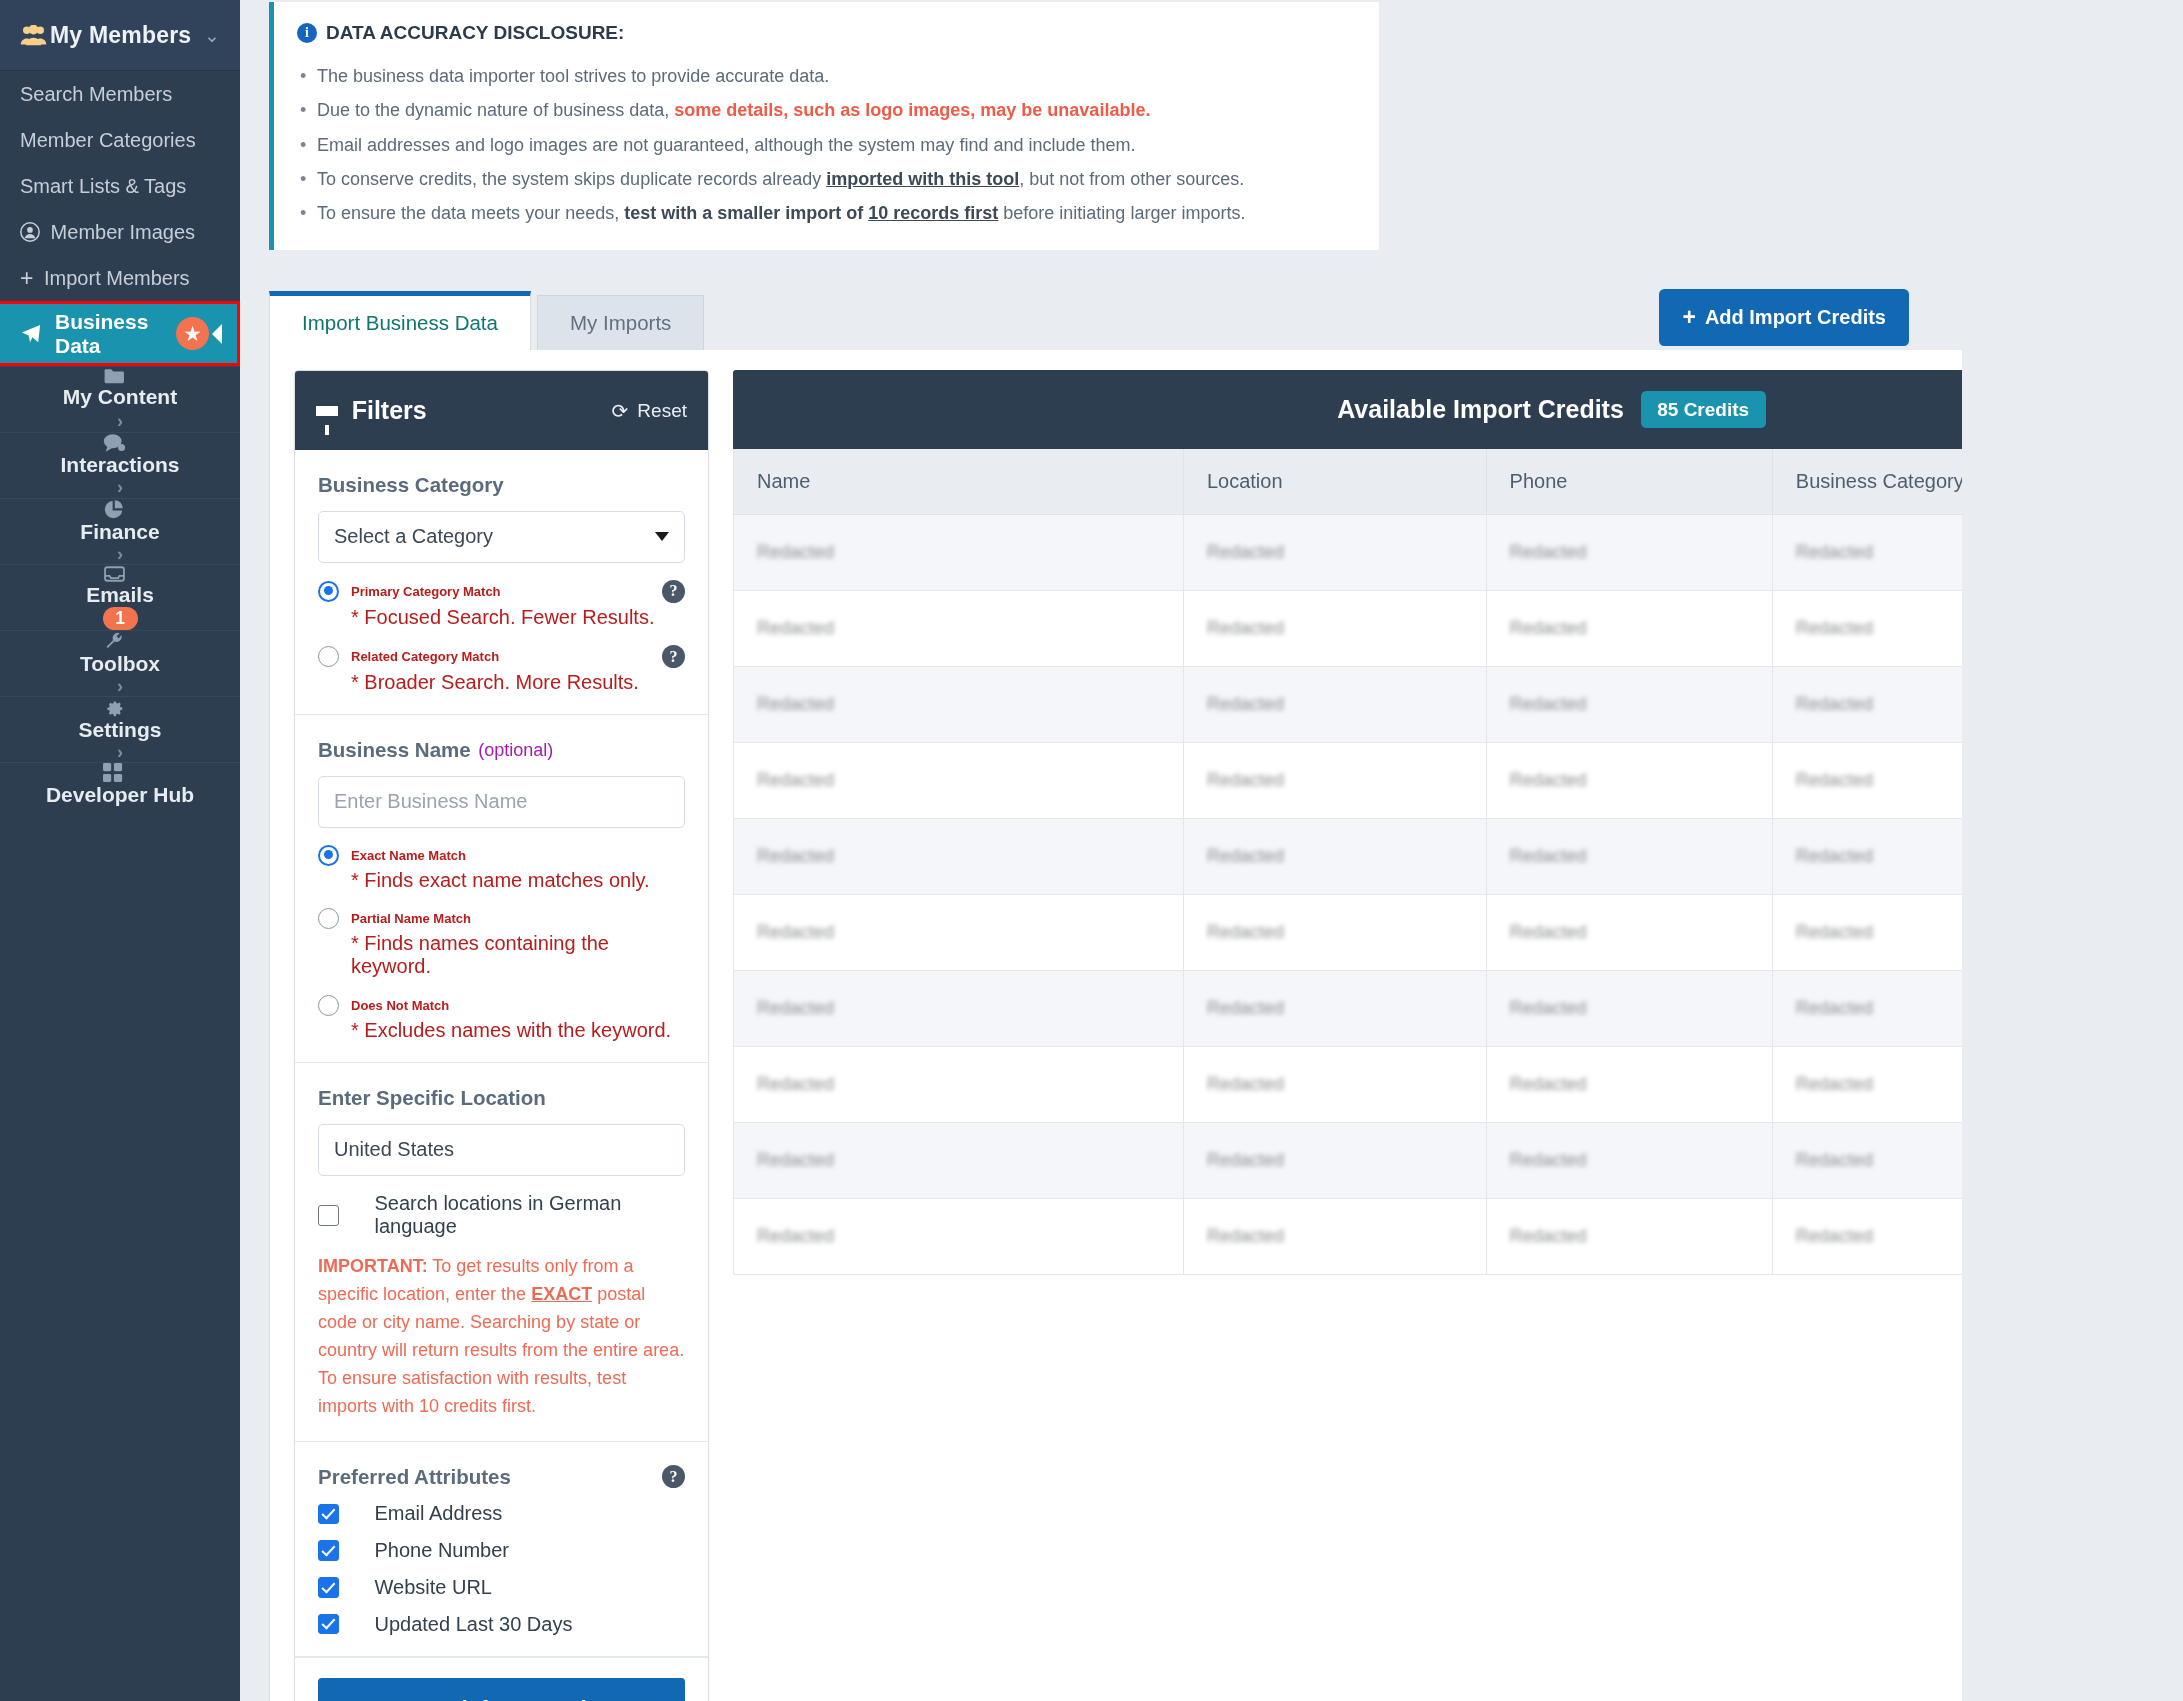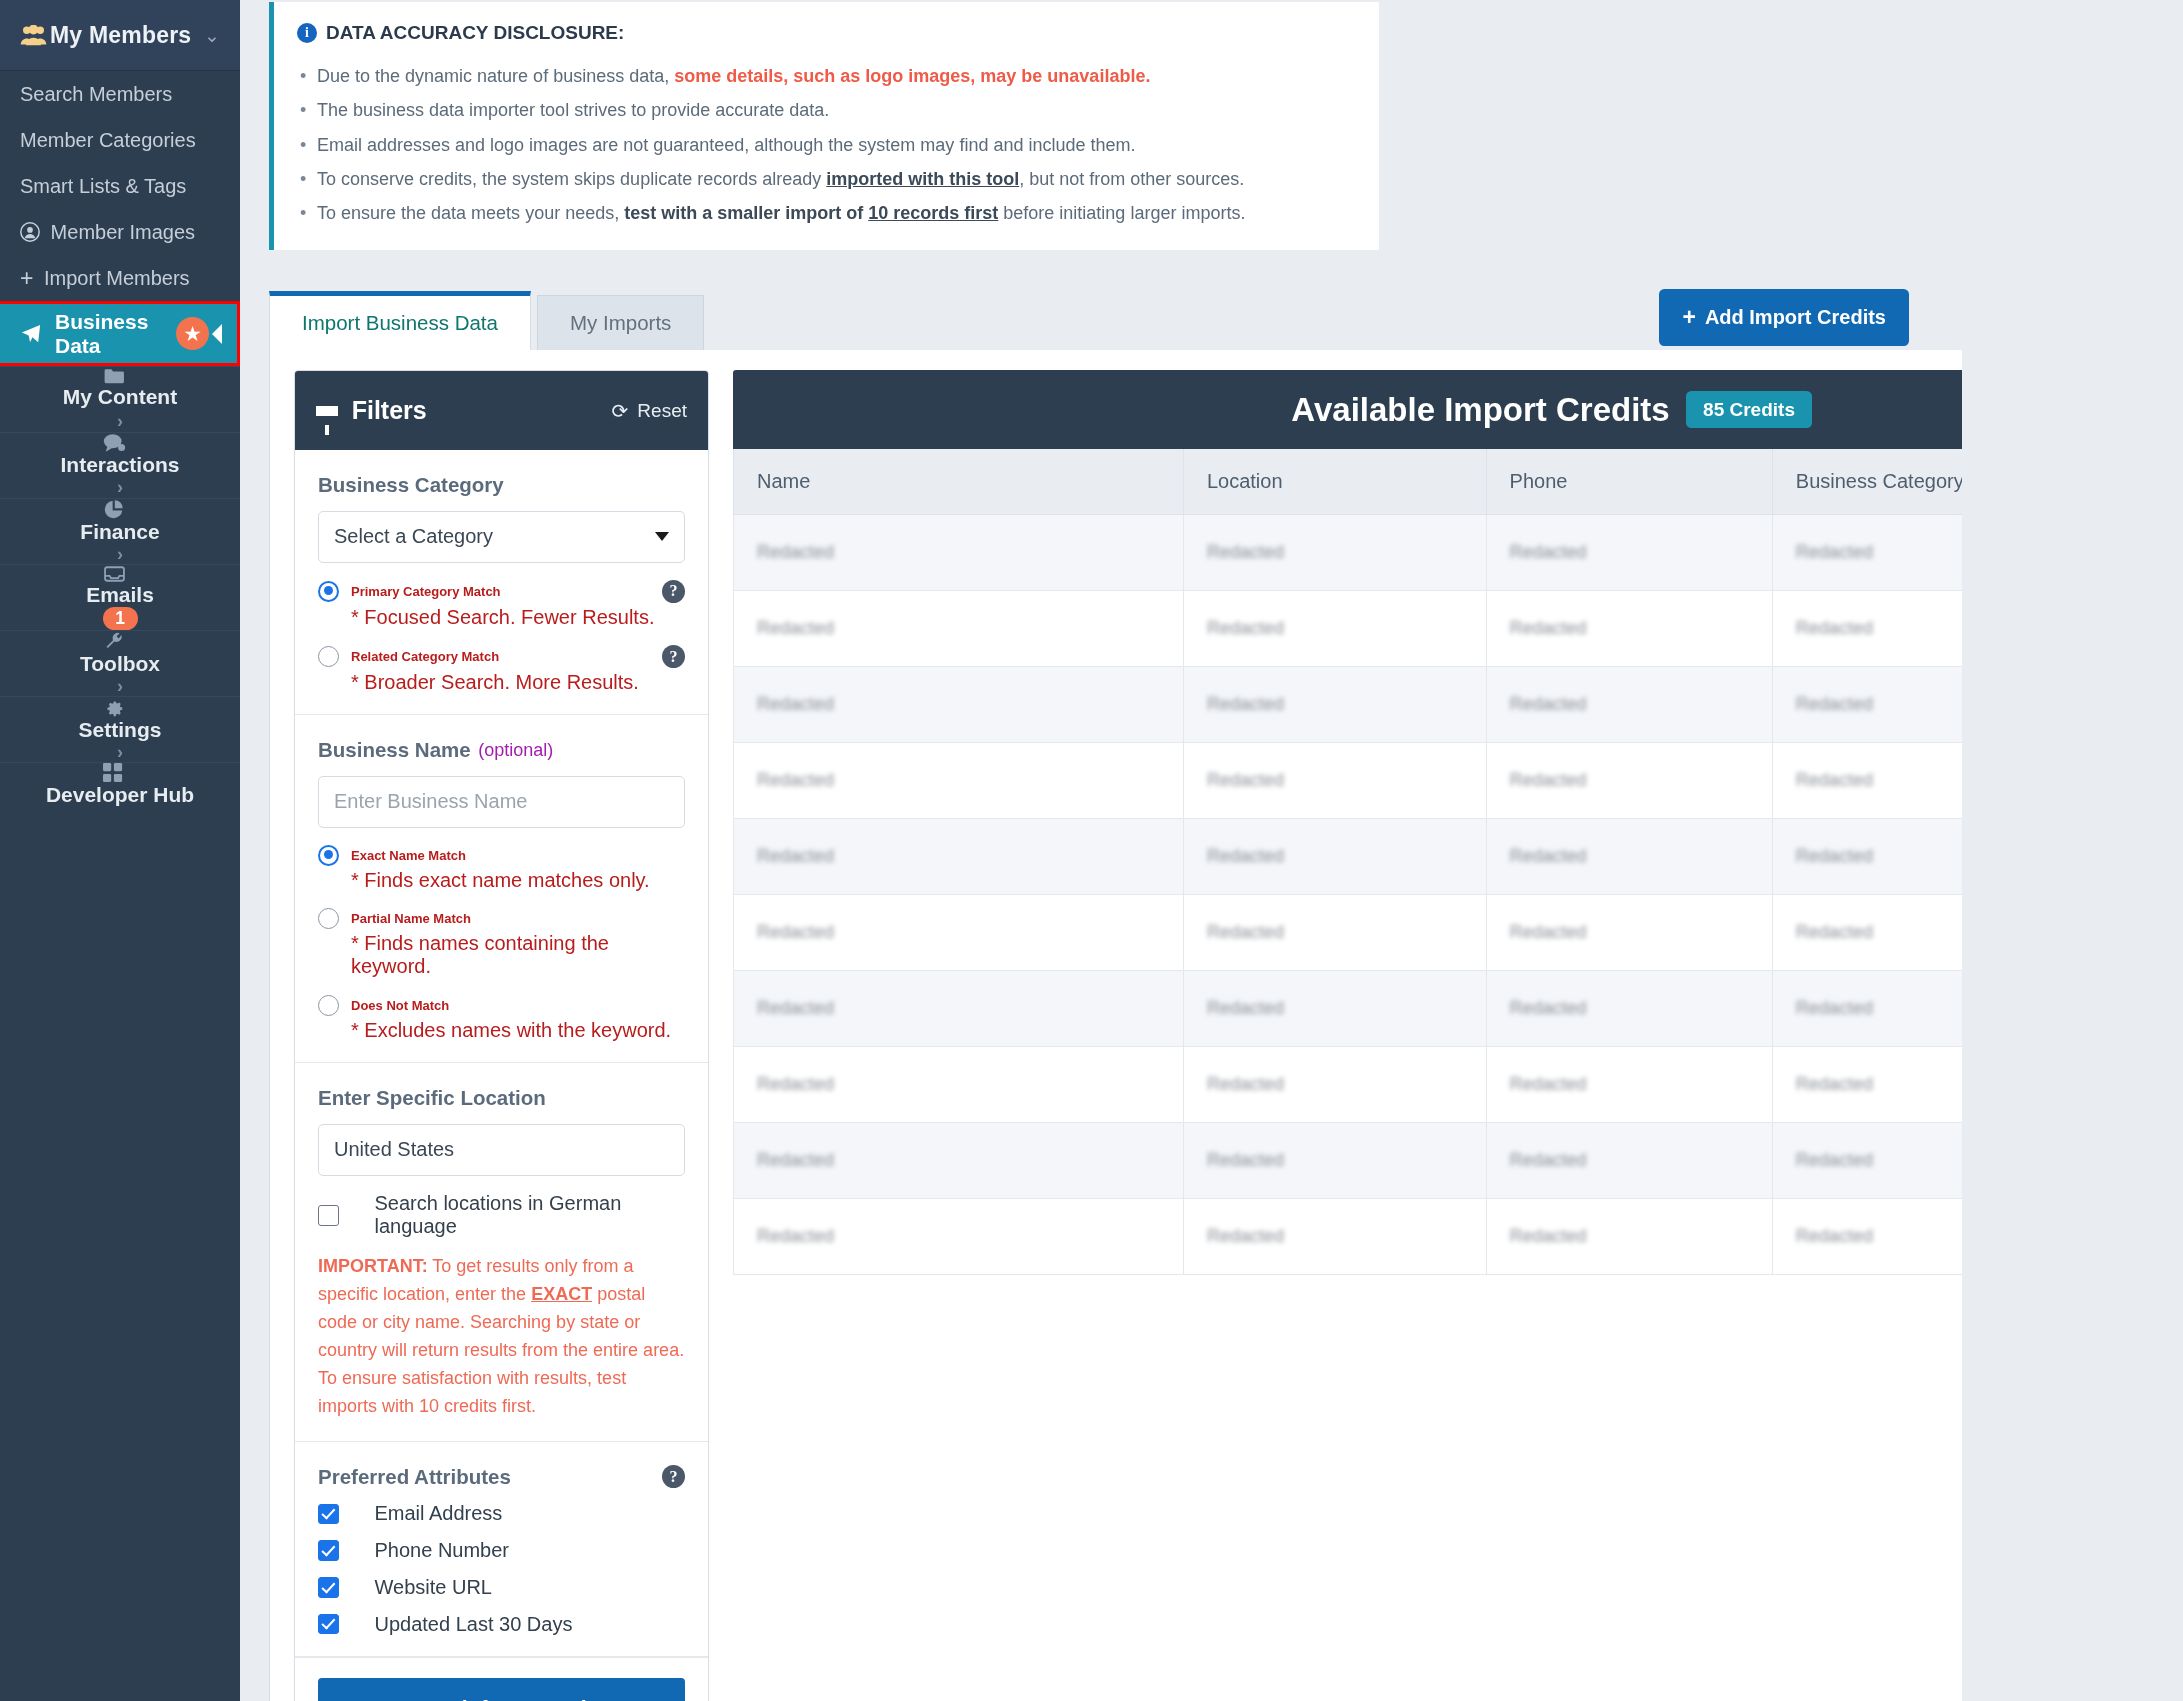--- a/index.html
+++ b/index.html
@@ -263,21 +263,21 @@
     font-family:"Liberation Sans", sans-serif;
   }
 
   
   .results { flex: 1; }
   .results-head {
     background: #2d3e50; color: #fff;
     height: 79px; display:flex; align-items:center; justify-content:center;
     gap: 16.7px; border-radius: 3px 3px 0 0;
   }
-  .results-title { font-size: 33px; font-weight: bold; }
+  .results-title { font-size: 25px; font-weight: bold; }
   .credits-pill {
     background: #1a93ae; color: #fff;
     font-size: 19px; font-weight: bold;
     padding: 7.6px 16.7px; border-radius: 5.3px;
   }
   table.rtable { width: 100%; border-collapse: collapse; }
   table.rtable th {
     background: #e9edf2; color: #4f5e6e;
     font-size: 20px; font-weight: normal; text-align: left;
     padding: 21px 0 21px 23px;
@@ -438,22 +438,22 @@
   </div>
 
   <div id="main">
 
     <div class="disclosure">
       <div class="disc-title">
         <span class="info-circle">i</span>
         <span>DATA ACCURACY DISCLOSURE:</span>
       </div>
       <ul class="disc-list">
+        <li><span>The business data importer tool strives to provide accurate data.</span></li>
         <li><span>Due to the dynamic nature of business data, </span><span class="red">some details, such as logo images, may be unavailable.</span></li>
-        <li><span>The business data importer tool strives to provide accurate data.</span></li>
         <li><span>Email addresses and logo images are not guaranteed, although the system may find and include them.</span></li>
         <li><span>To conserve credits, the system skips duplicate records already </span><span class="ul-bold">imported with this tool</span><span>, but not from other sources.</span></li>
         <li><span>To ensure the data meets your needs, </span><span class="b-dark">test with a smaller import of </span><span class="ul-bold">10 records first</span><span> before initiating larger imports.</span></li>
       </ul>
     </div>
 
     <div class="tabrow">
       <div class="tab active">
         <span>Import Business Data</span>
       </div>

